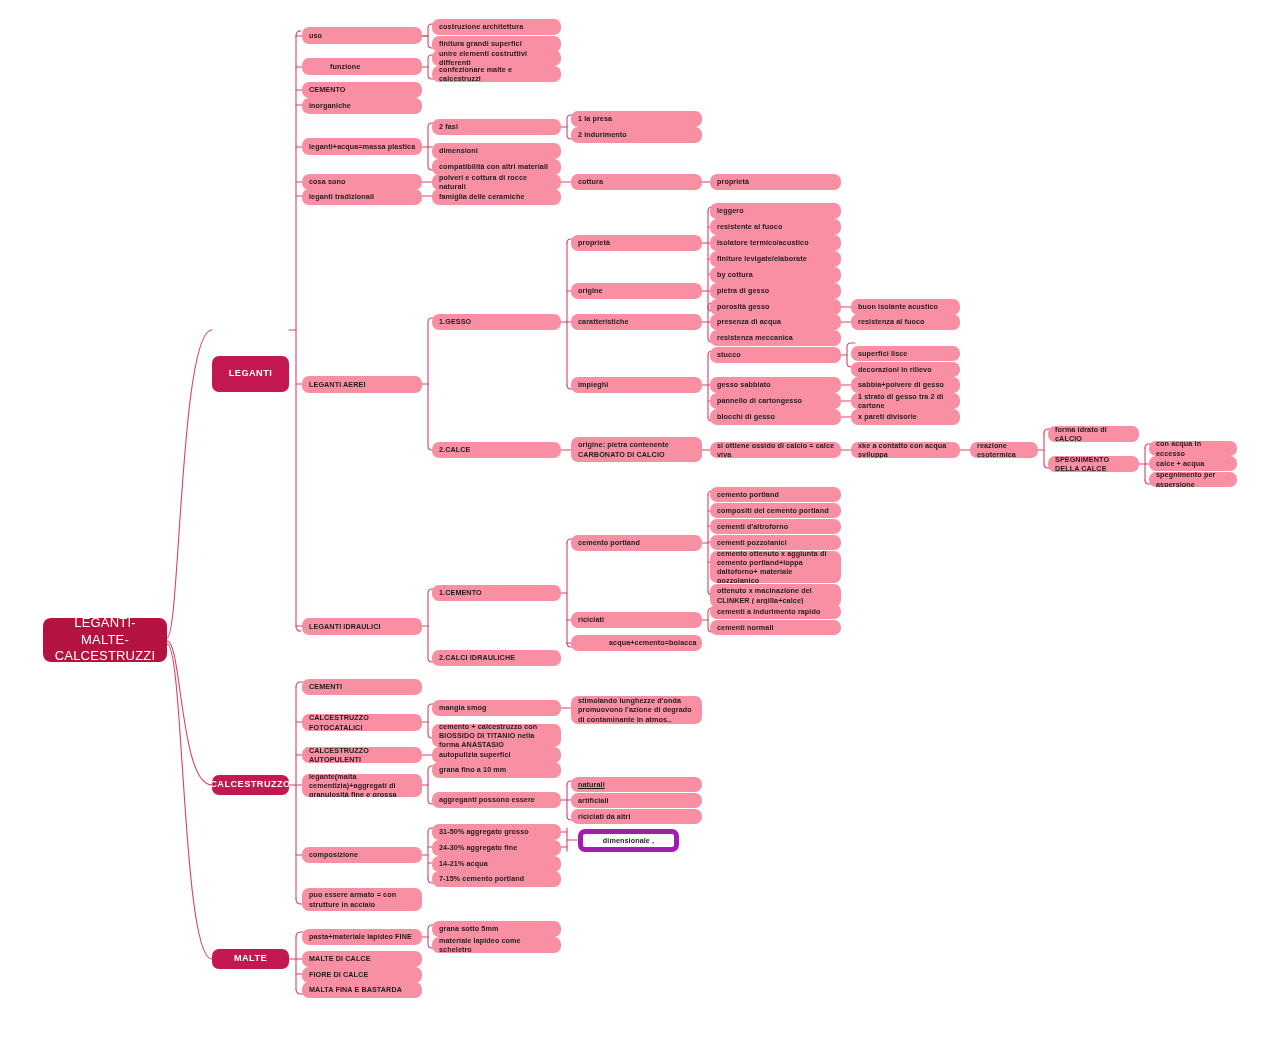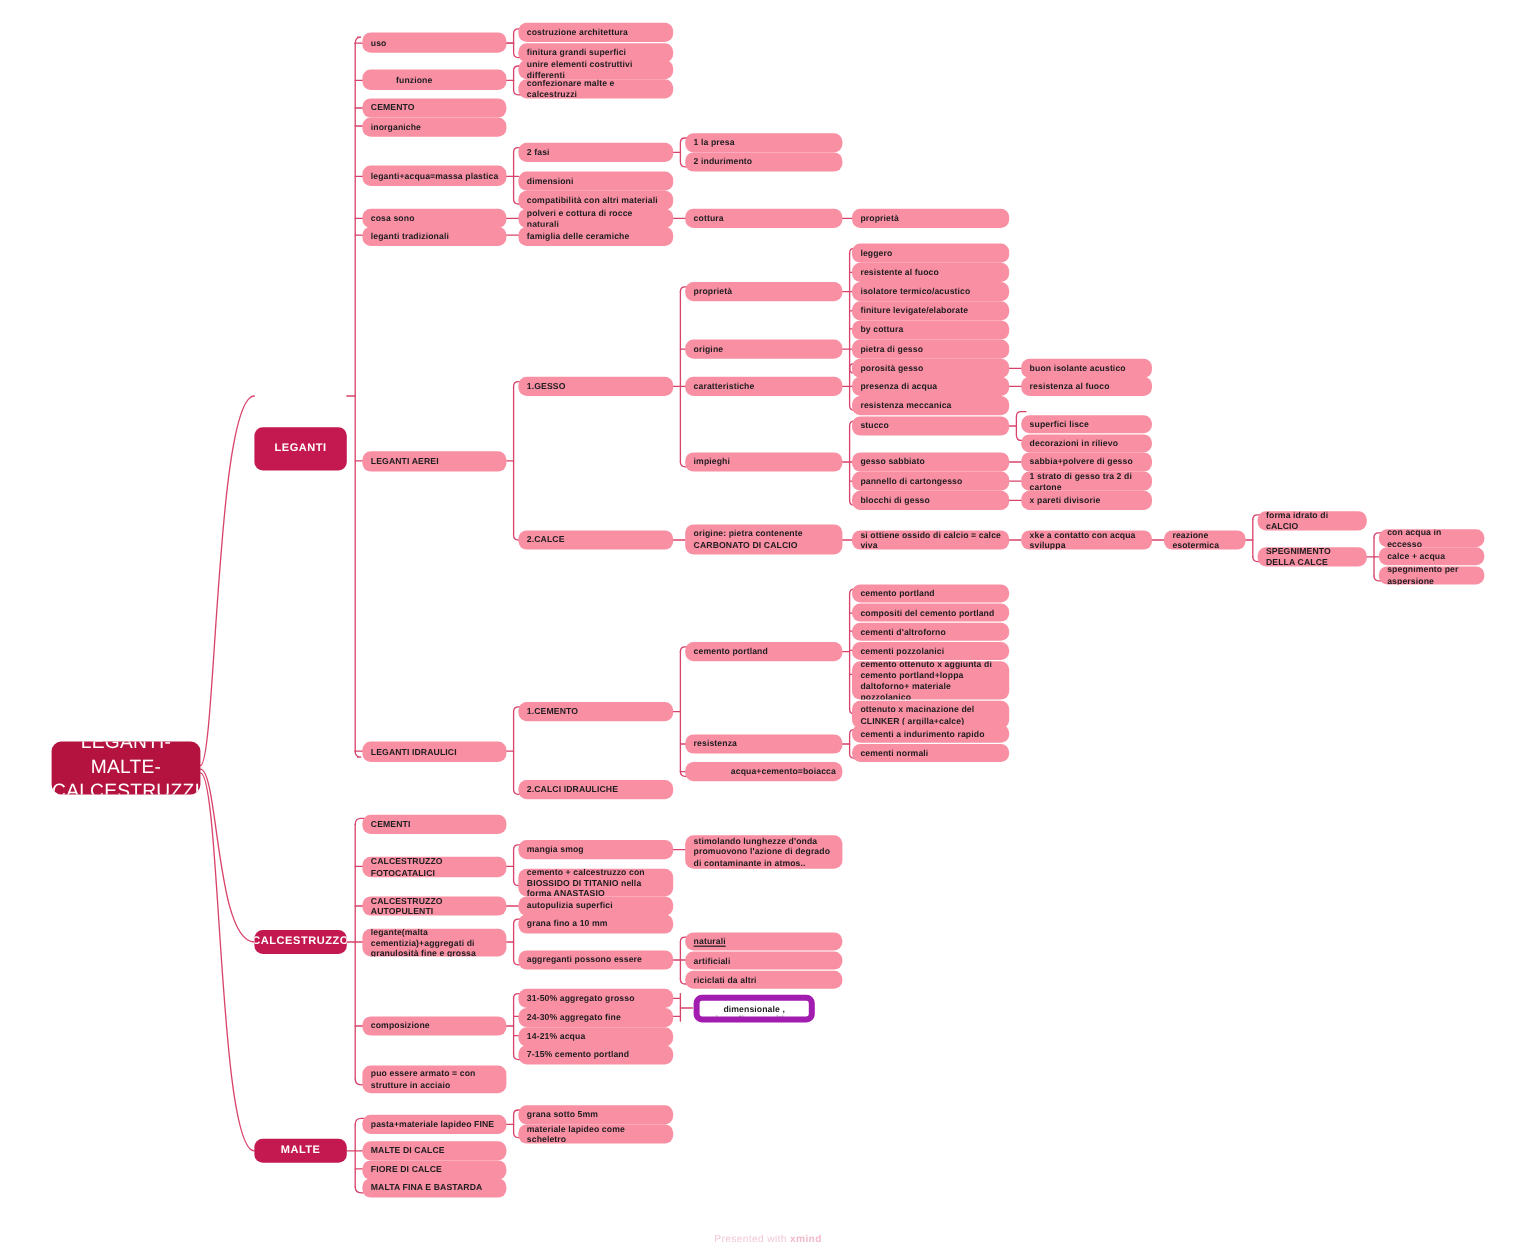--- a/index.html
+++ b/index.html
@@ -22,21 +22,21 @@
     line-height:1.28;
     letter-spacing:.1px;
     padding:3px 6px 3px 7px;
     display:flex;
     align-items:center;
     overflow:hidden;
   }
   .node.root{
     background:#B5133F;
     color:#ffffff;
-    font-size:16px;
+    font-size:13px;
     font-weight:normal;
     letter-spacing:.2px;
     border-radius:8px;
     justify-content:center;
     text-align:center;
     line-height:1.3;
     padding:6px 10px;
   }
   .node.branch{
     background:#C41850;
@@ -321,21 +321,21 @@
 
   <div class="node" style="left:302px;top:618px;width:120px;height:17px;">LEGANTI IDRAULICI</div>
   <div class="node" style="left:432px;top:585px;width:129px;height:16px;">1.CEMENTO</div>
   <div class="node" style="left:571px;top:535px;width:131px;height:16px;">cemento portland</div>
   <div class="node" style="left:710px;top:487px;width:131px;height:15px;">cemento portland</div>
   <div class="node" style="left:710px;top:503px;width:131px;height:15px;">compositi del cemento portland</div>
   <div class="node" style="left:710px;top:519px;width:131px;height:15px;">cementi d'altroforno</div>
   <div class="node" style="left:710px;top:535px;width:131px;height:15px;">cementi pozzolanici</div>
   <div class="node" style="left:710px;top:551px;width:131px;height:32px;">cemento ottenuto x aggiunta di cemento portland+loppa daltoforno+ materiale pozzolanico</div>
   <div class="node" style="left:710px;top:584px;width:131px;height:23px;">ottenuto x macinazione del CLINKER ( argilla+calce)</div>
-  <div class="node" style="left:571px;top:612px;width:131px;height:16px;">resistenza</div>
+  <div class="node" style="left:571px;top:612px;width:131px;height:16px;">riciclati</div>
   <div class="node" style="left:710px;top:604px;width:131px;height:15px;">cementi a indurimento rapido</div>
   <div class="node" style="left:710px;top:620px;width:131px;height:15px;">cementi normali</div>
   <div class="node" style="left:571px;top:635px;width:131px;height:16px;padding-left:38px;">acqua+cemento=boiacca</div>
   <div class="node" style="left:432px;top:650px;width:129px;height:16px;">2.CALCI IDRAULICHE</div>
 
   <div class="node" style="left:302px;top:679px;width:120px;height:16px;">CEMENTI</div>
 
   <div class="node" style="left:302px;top:714px;width:120px;height:17px;">CALCESTRUZZO FOTOCATALICI</div>
   <div class="node" style="left:432px;top:700px;width:129px;height:16px;">mangia smog</div>
   <div class="node" style="left:571px;top:696px;width:131px;height:28px;">stimolando lunghezze d'onda promuovono l'azione di degrado di contaminante in atmos..</div>
@@ -360,17 +360,14 @@
 
   <div class="node" style="left:302px;top:888px;width:120px;height:23px;">puo essere armato = con strutture in acciaio</div>
 
   <div class="node" style="left:302px;top:929px;width:120px;height:16px;">pasta+materiale lapideo FINE</div>
   <div class="node" style="left:432px;top:921px;width:129px;height:16px;">grana sotto 5mm</div>
   <div class="node" style="left:432px;top:937px;width:129px;height:16px;">materiale lapideo come scheletro</div>
   <div class="node" style="left:302px;top:951px;width:120px;height:16px;">MALTE DI CALCE</div>
   <div class="node" style="left:302px;top:967px;width:120px;height:16px;">FIORE DI CALCE</div>
   <div class="node" style="left:302px;top:982px;width:120px;height:16px;">MALTA FINA E BASTARDA</div>
 
-  <div class="footer">
-    <span>Presented with </span><b>xmind</b>
-  </div>
 
 </div>
 
 </body></html>

